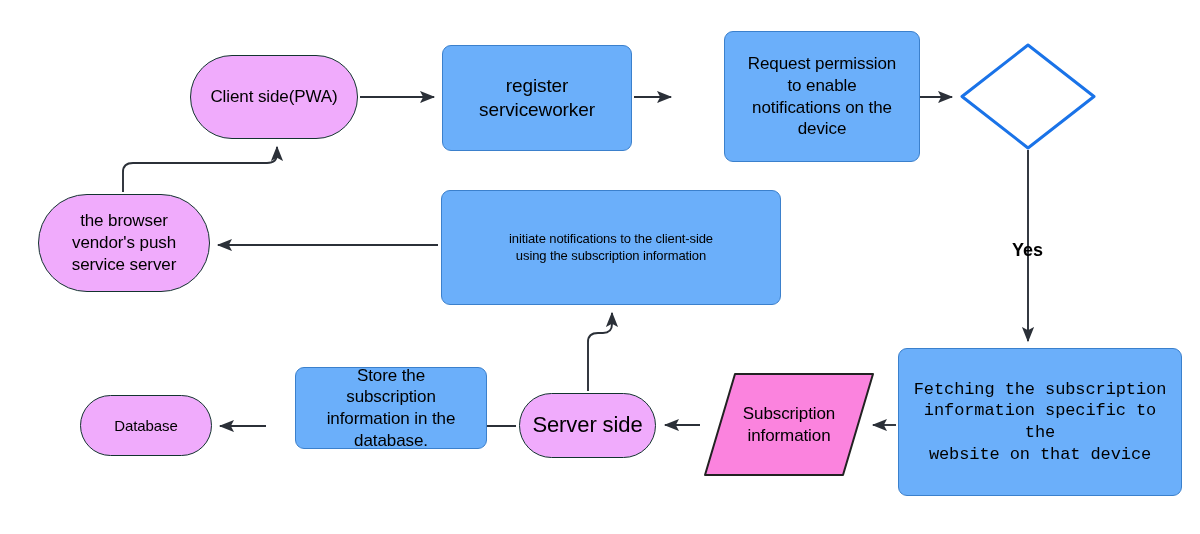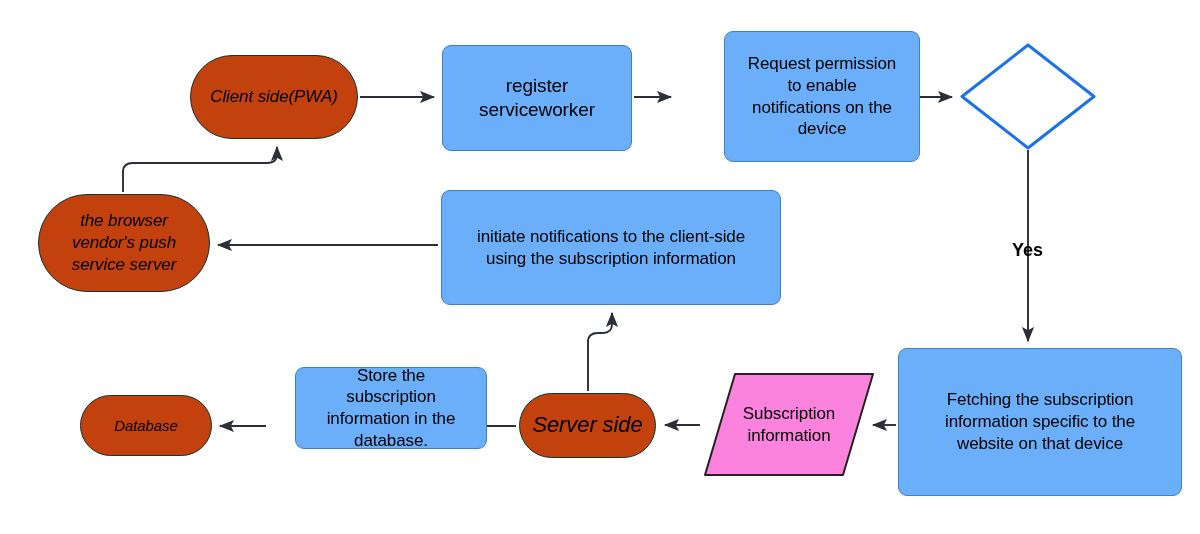--- a/index.html
+++ b/index.html
@@ -45,24 +45,23 @@
     display: block;
     width: 100%;
     white-space: pre-line;
   }
   .shape-process {
     background: #6BAFFA;
     border: 1.6px solid #3b80cc;
     border-radius: 9px;
   }
   .shape-terminator {
-    background: #c2410c;
+    background: #f0abfc;
     border: 1.6px solid #13342f;
     border-radius: 999px;
-    font-style: italic;
   }
   .shape-decision {
     background: transparent;
     border: none;
   }
   .shape-decision .diamond-svg {
     position: absolute;
     left: 0;
     top: 0;
     width: 100%;
@@ -134,25 +133,25 @@
       <div class="node shape-decision" style="left: 960px; top: 43px; width: 136px; height: 107px; font-size: 17px;">
         <svg class="diamond-svg" viewBox="0 0 136 107" preserveAspectRatio="none">
           <polygon points="68,2 134,53.5 68,105 2,53.5" fill="#ffffff" stroke="#1a73e8" stroke-width="3" stroke-linejoin="round"></polygon>
         </svg>
       </div>
       <div class="node shape-terminator" style="left: 38px; top: 194px; width: 172px; height: 98px; font-size: 17px; justify-content: center;">
         <span class="label">the browser
 vendor's push
 service server</span>
       </div>
-      <div class="node shape-process" style="left: 441px; top: 190px; width: 340px; height: 115px; font-size: 17px;">
+      <div class="node shape-process" style="left: 441px; top: 190px; width: 340px; height: 115px; font-size: 13px;">
         <span class="label">initiate notifications to the client-side
 using the subscription information</span>
       </div>
-      <div class="node shape-process" style="left: 898px; top: 348px; width: 284px; height: 148px; font-size: 17px;">
+      <div class="node shape-process" style="left: 898px; top: 348px; width: 284px; height: 148px; font-size: 17px; font-family: Liberation Mono, monospace;">
         <span class="label">Fetching the subscription
 information specific to the
 website on that device</span>
       </div>
       <div class="node shape-data" style="left: 703px; top: 372px; width: 172px; height: 105px; font-size: 17px;">
         <svg class="para-svg" viewBox="0 0 172 105" preserveAspectRatio="none">
           <path d="M 32 2 L 170 2 L 140 103 L 2 103 Z" fill="#FB83DE" stroke="#222222" stroke-width="2" stroke-linejoin="round"></path>
         </svg>
         <span class="label">Subscription
 information</span>

